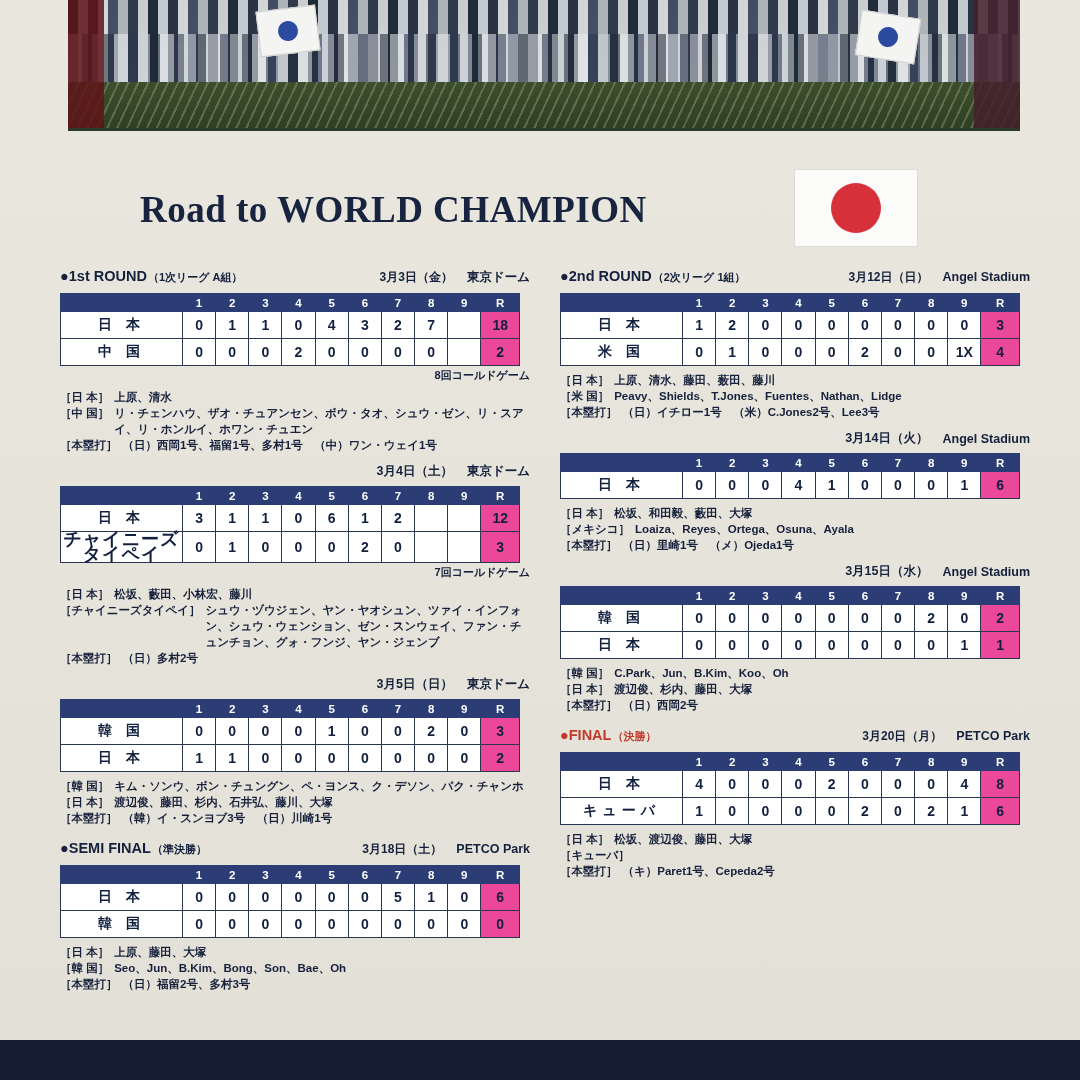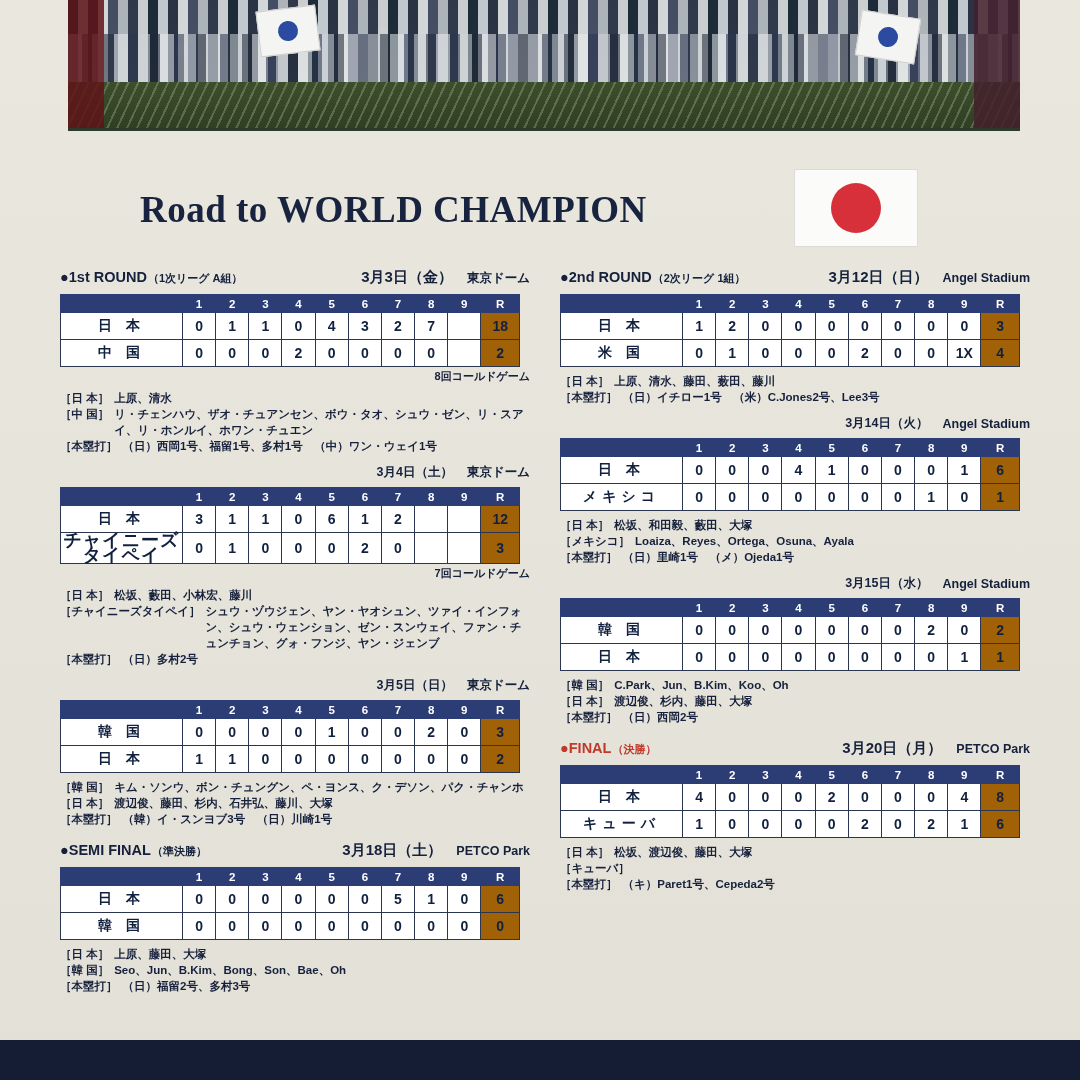--- a/index.html
+++ b/index.html
@@ -52,41 +52,41 @@
      background:#d7303a;display:block;}
 
   
   .col{position:absolute;top:268px;width:470px;}
   .col.left{left:60px;}
   .col.right{left:560px;}
 
   .sec-head{display:flex;align-items:baseline;font-size:14.5px;font-weight:700;color:#14203c;margin-bottom:7px;}
   .sec-head .sub{font-weight:700;font-size:11px;margin-left:1px;}
   .sec-head .spacer{flex:1;}
-  .sec-head .date{font-size:15px;font-weight:700;color:#14203c;margin-right:14px;}
+  .sec-head .date{font-size:12px;font-weight:700;color:#14203c;margin-right:14px;}
   .sec-head .venue{font-size:12.5px;font-weight:700;color:#14203c;}
   .sec-head.final{color:#c0392b;}
   .sec-head.final .bullet,.sec-head.final .sub{color:#c0392b;}
 
   .meta-line{display:flex;justify-content:flex-end;align-items:center;font-size:12.5px;font-weight:700;
      color:#14203c;margin:10px 0 6px 0;}
   .meta-line .date{margin-right:14px;}
 
   
   table.score{border-collapse:collapse;width:460px;background:#fff;table-layout:fixed;}
   table.score th, table.score td{border:1px solid #2a3550;height:26px;text-align:center;
      font-size:14px;font-weight:700;color:#11203f;padding:0;}
   table.score thead th{background:#2c3d75;color:#fff;font-size:11.5px;height:17px;border-color:#2c3d75;}
   table.score thead th.teamhdr{background:#2c3d75;border-color:#2c3d75;}
   col.team{width:114px;}
   col.inn{width:31px;}
   col.run{width:36px;}
   td.team{font-size:15px;letter-spacing:5px;text-align:center;}
   td.team.small{font-size:18px;letter-spacing:1px;line-height:15px;}
-  td.run{background:#a16207;font-size:15px;}
+  td.run{background:#ec4899;font-size:15px;}
   td.blank{background:#fff;}
 
   .notes{margin-top:6px;}
   .note{font-size:11.5px;line-height:16px;color:#16203c;font-weight:700;display:flex;}
   .note .lbl{white-space:nowrap;margin-right:5px;}
   .note .txt{font-weight:600;}
   .cold{font-size:11px;font-weight:700;text-align:right;color:#16203c;margin-top:2px;}
 
   .blk{margin-bottom:14px;}
   .bottom-bar{position:absolute;left:0;bottom:0;width:1080px;height:40px;background:#141d33;}
@@ -497,20 +497,24 @@
               <td class="run">4</td>
             </tr>
           </tbody>
         </table>
         <div class="notes">
           <div class="note">
             <span class="lbl">［日 本］</span>
             <span class="txt">上原、清水、藤田、薮田、藤川</span>
           </div>
           <div class="note">
+            <span class="lbl">［米 国］</span>
+            <span class="txt">Peavy、Shields、T.Jones、Fuentes、Nathan、Lidge</span>
+          </div>
+          <div class="note">
             <span class="lbl">［本塁打］</span>
             <span class="txt">（日）イチロー1号　（米）C.Jones2号、Lee3号</span>
           </div>
         </div>
         <div class="meta-line">
           <span class="date">3月14日（火）</span>
           <span class="venue">Angel Stadium</span>
         </div>
         <table class="score">
           <colgroup>
@@ -548,33 +552,20 @@
               <td class="">0</td>
               <td class="">0</td>
               <td class="">4</td>
               <td class="">1</td>
               <td class="">0</td>
               <td class="">0</td>
               <td class="">0</td>
               <td class="">1</td>
               <td class="run">6</td>
             </tr>
-            <tr>
-              <td class="team">メキシコ</td>
-              <td class="">0</td>
-              <td class="">0</td>
-              <td class="">0</td>
-              <td class="">0</td>
-              <td class="">0</td>
-              <td class="">0</td>
-              <td class="">0</td>
-              <td class="">1</td>
-              <td class="">0</td>
-              <td class="run">1</td>
-            </tr>
           </tbody>
         </table>
         <div class="notes">
           <div class="note">
             <span class="lbl">［日 本］</span>
             <span class="txt">松坂、和田毅、藪田、大塚</span>
           </div>
           <div class="note">
             <span class="lbl">［メキシコ］</span>
             <span class="txt">Loaiza、Reyes、Ortega、Osuna、Ayala</span>

